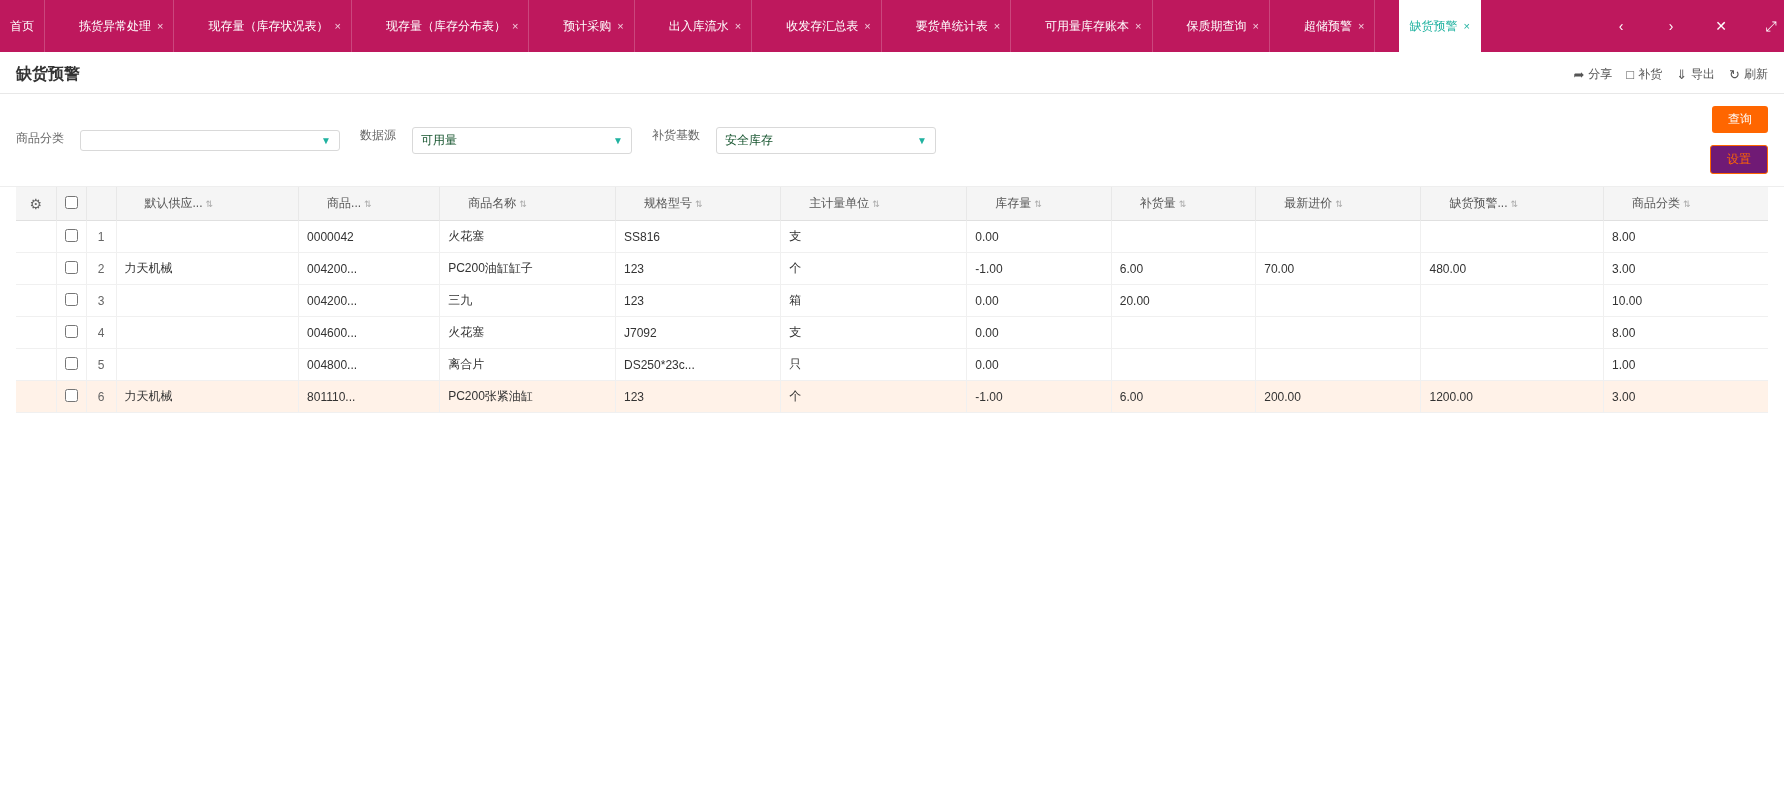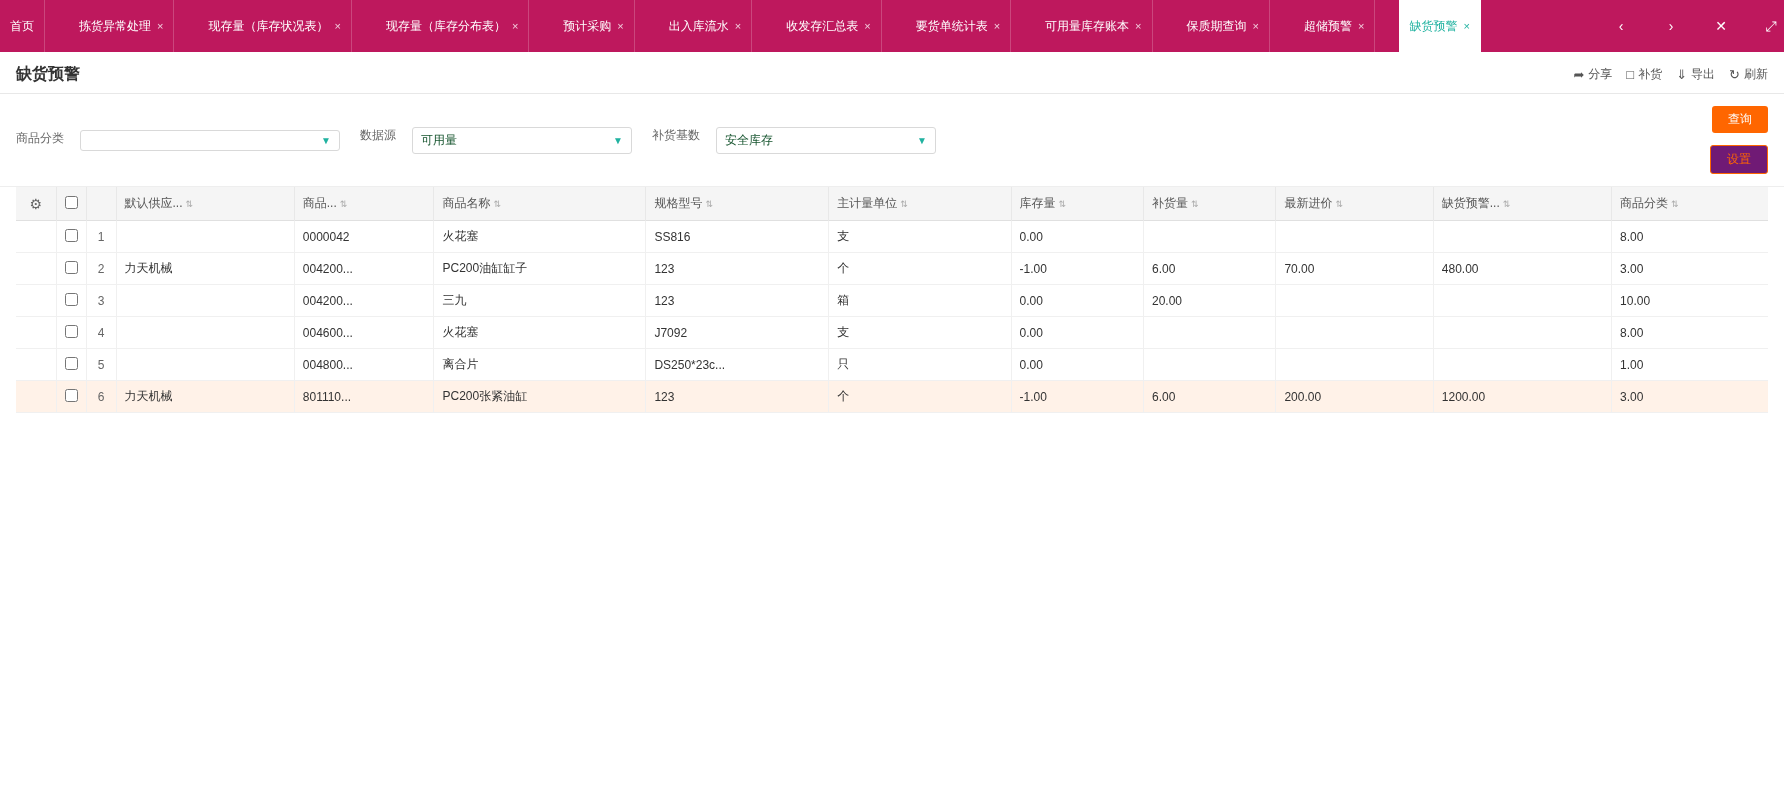--- a/index.html
+++ b/index.html
@@ -176,20 +176,21 @@
       padding: 7px 8px;
       color: #333;
       border-right: 1px solid #f0f0f0;
     }
     tbody td:last-child { border-right: none; }
     .th-sort {
       display: flex;
       align-items: center;
       gap: 3px;
       cursor: pointer;
+      margin-left: 20px;
     }
     .sort-icon { color: #aaa; font-size: 9px; }
     .gear-col { width: 40px; text-align: center; }
     .check-col { width: 30px; text-align: center; }
     .num-col { width: 30px; text-align: center; color: #666; }
     .num-cell { text-align: left; }
 
     
     input[type="checkbox"] {
       width: 13px;

